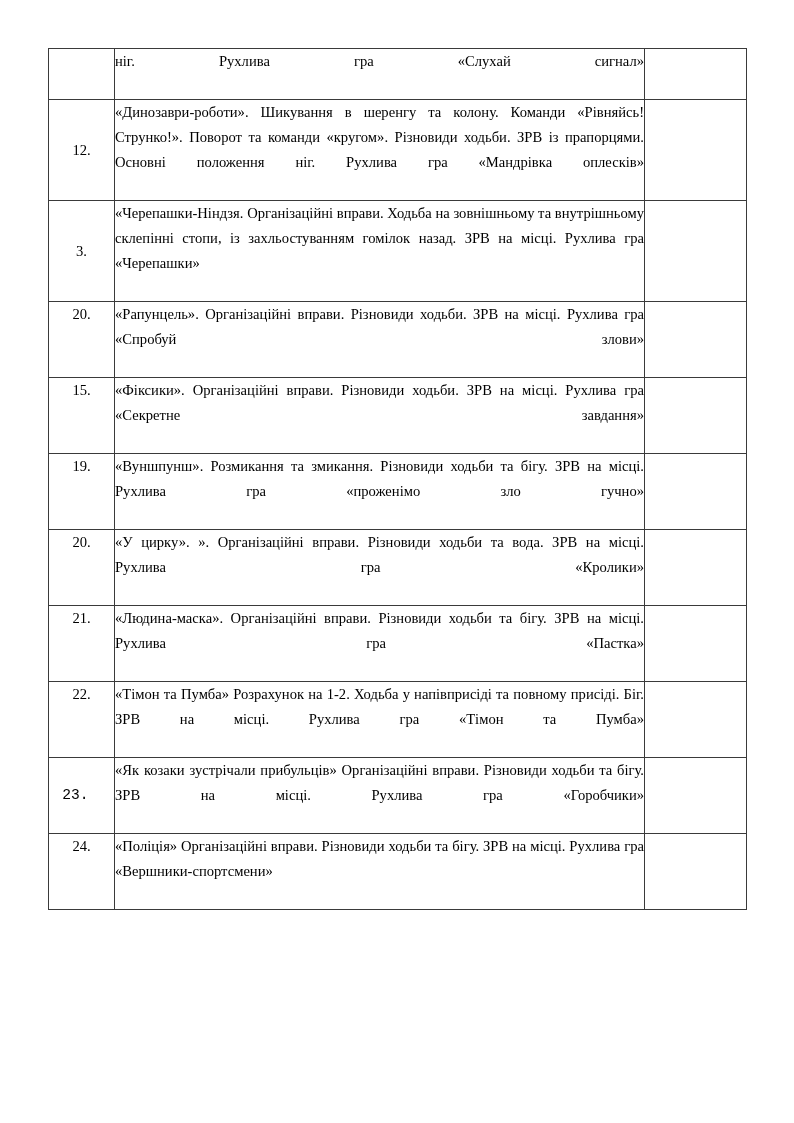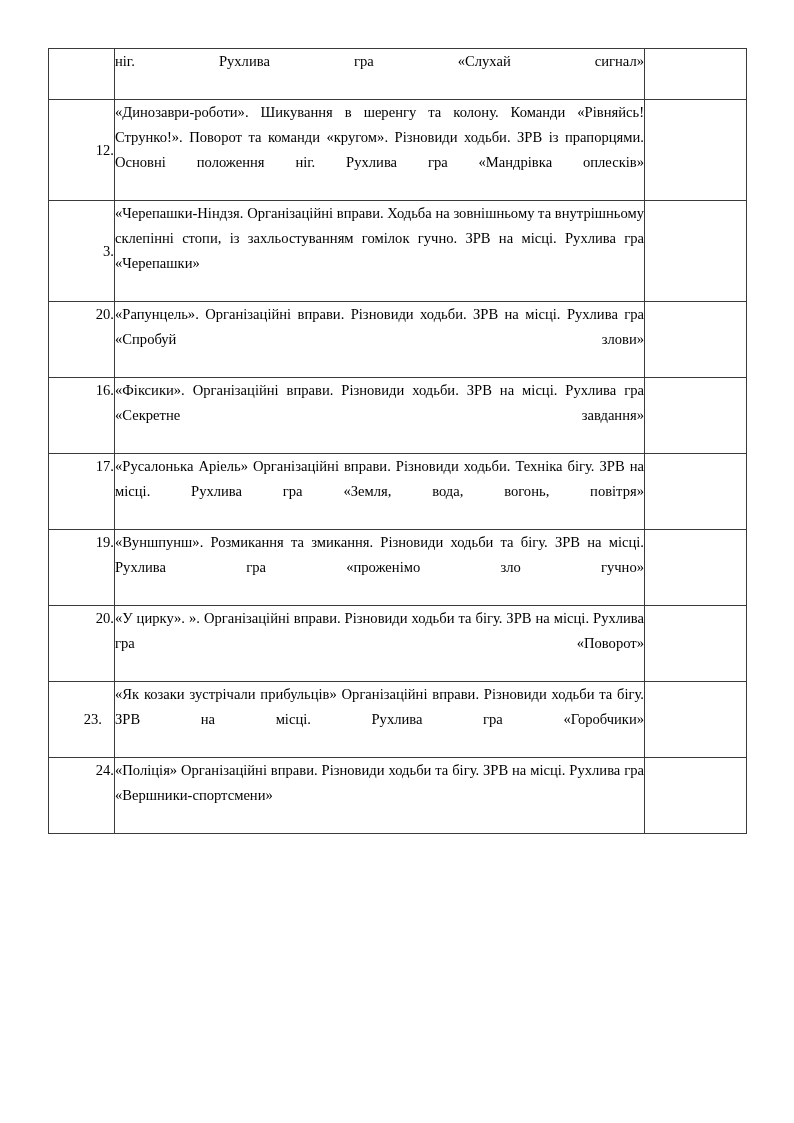--- a/index.html
+++ b/index.html
@@ -37,36 +37,37 @@
     border: 1px solid #3a3a3a;
     padding: 0;
     vertical-align: top;
     background: #ffffff;
   }
   col.col-num  { width: 66px; }
   col.col-body { width: 530px; }
   col.col-note { width: 102px; }
 
   td.num-cell {
-    text-align: right;
+    text-align: center;
     vertical-align: top;
     font-size: 14.6px;
     line-height: 25px;
     padding: 3px 0 3px 8px;
     white-space: nowrap;
   }
   td.num-cell.mid {
     vertical-align: middle;
     padding-top: 0;
     padding-bottom: 0;
   }
   td.num-cell.center {
     vertical-align: middle;
     padding-left: 0;
     padding-right: 12px;
+    font-family: Liberation Mono, monospace;
   }
   td.body-cell {
     text-align: justify;
     text-justify: inter-word;
     font-size: 14.6px;
     line-height: 25px;
     padding: 3px 7px 3px 8px;
     hyphens: none;
   }
   td.body-cell .txt {
@@ -104,56 +105,63 @@
           <tr>
             <td class="num-cell mid">12.</td>
             <td class="body-cell">
               <span class="txt">«Динозаври-роботи». Шикування в шеренгу та колону. Команди «Рівняйсь! Струнко!». Поворот та команди «кругом». Різновиди ходьби. ЗРВ із прапорцями. Основні положення ніг. Рухлива гра «Мандрівка оплесків»</span>
             </td>
             <td class="note-cell"></td>
           </tr>
           <tr>
             <td class="num-cell mid">3.</td>
             <td class="body-cell">
-              <span class="txt">«Черепашки-Ніндзя. Організаційні вправи. Ходьба на зовнішньому та внутрішньому склепінні стопи, із захльостуванням гомілок гучно. ЗРВ на місці. Рухлива гра «Черепашки»</span>
+              <span class="txt">«Черепашки-Ніндзя. Організаційні вправи. Ходьба на зовнішньому та внутрішньому склепінні стопи, із захльостуванням гомілок назад. ЗРВ на місці. Рухлива гра «Черепашки»</span>
             </td>
             <td class="note-cell"></td>
           </tr>
           <tr>
             <td class="num-cell">20.</td>
             <td class="body-cell">
               <span class="txt">«Рапунцель». Організаційні вправи. Різновиди ходьби. ЗРВ на місці. Рухлива гра «Спробуй злови»</span>
             </td>
             <td class="note-cell"></td>
           </tr>
           <tr>
-            <td class="num-cell">16.</td>
+            <td class="num-cell">15.</td>
             <td class="body-cell">
               <span class="txt">«Фіксики». Організаційні вправи. Різновиди ходьби. ЗРВ на місці. Рухлива гра «Секретне завдання»</span>
-            </td>
-            <td class="note-cell"></td>
-          </tr>
-          <tr>
-            <td class="num-cell">17.</td>
-            <td class="body-cell">
-              <span class="txt">«Русалонька Аріель» Організаційні вправи. Різновиди ходьби. Техніка бігу. ЗРВ на місці. Рухлива гра «Земля, вода, вогонь, повітря»</span>
             </td>
             <td class="note-cell"></td>
           </tr>
           <tr>
             <td class="num-cell">19.</td>
             <td class="body-cell">
               <span class="txt">«Вуншпунш». Розмикання та змикання. Різновиди ходьби та бігу. ЗРВ на місці. Рухлива гра «проженімо зло гучно»</span>
             </td>
             <td class="note-cell"></td>
           </tr>
           <tr>
             <td class="num-cell">20.</td>
             <td class="body-cell">
-              <span class="txt">«У цирку». ». Організаційні вправи. Різновиди ходьби та бігу. ЗРВ на місці. Рухлива гра «Поворот»</span>
+              <span class="txt">«У цирку». ». Організаційні вправи. Різновиди ходьби та вода. ЗРВ на місці. Рухлива гра «Кролики»</span>
+            </td>
+            <td class="note-cell"></td>
+          </tr>
+          <tr>
+            <td class="num-cell">21.</td>
+            <td class="body-cell">
+              <span class="txt">«Людина-маска». Організаційні вправи. Різновиди ходьби та бігу. ЗРВ на місці. Рухлива гра «Пастка»</span>
+            </td>
+            <td class="note-cell"></td>
+          </tr>
+          <tr>
+            <td class="num-cell">22.</td>
+            <td class="body-cell">
+              <span class="txt">«Тімон та Пумба» Розрахунок на 1-2. Ходьба у напівприсіді та повному присіді. Біг. ЗРВ на місці. Рухлива гра «Тімон та Пумба»</span>
             </td>
             <td class="note-cell"></td>
           </tr>
           <tr>
             <td class="num-cell center">23.</td>
             <td class="body-cell">
               <span class="txt">«Як козаки зустрічали прибульців» Організаційні вправи. Різновиди ходьби та бігу. ЗРВ на місці. Рухлива гра «Горобчики»</span>
             </td>
             <td class="note-cell"></td>
           </tr>

